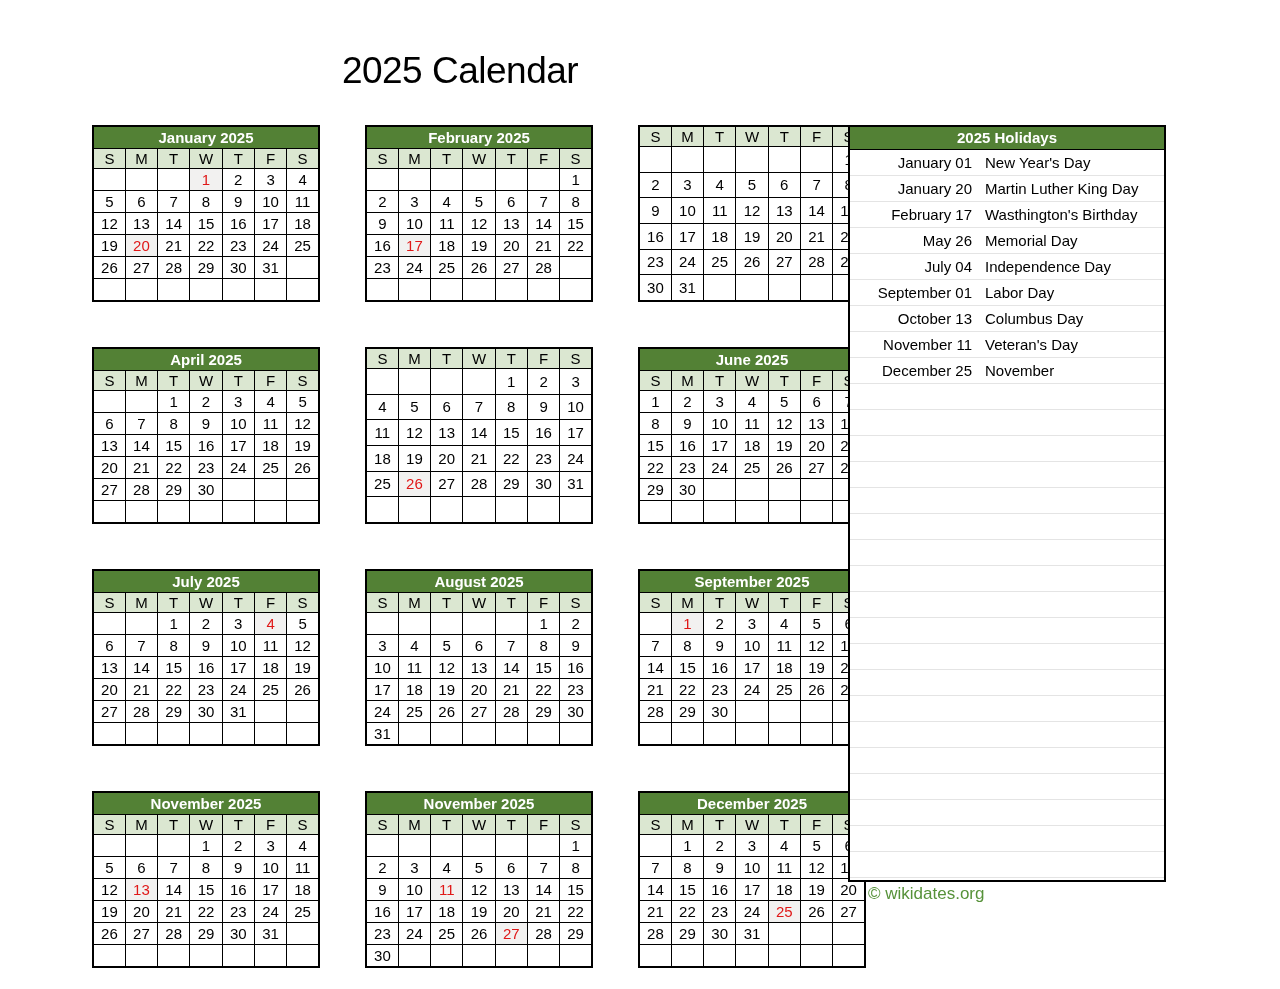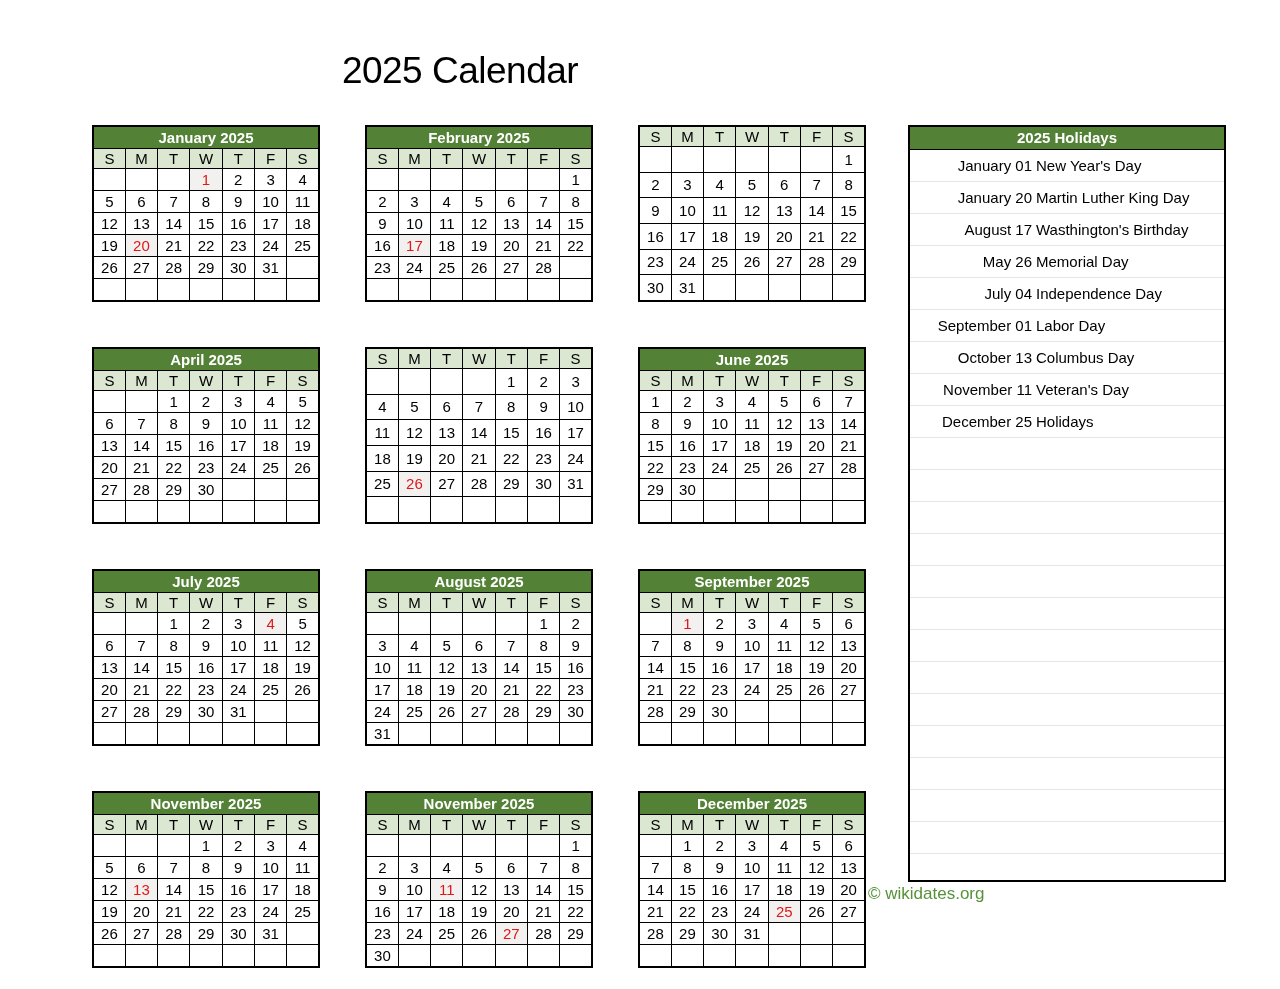--- a/index.html
+++ b/index.html
@@ -37,33 +37,33 @@
   .dow-cell{
     background:var(--day-hdr-bg);font-size:15px;font-weight:400;
     height:19px;text-align:center;
   }
   .day-cell{
     height:21px;font-size:15px;text-align:center;background:#fff;
     vertical-align:middle;
   }
   .day-cell.red{color:var(--red);background:var(--red-bg);}
   .holidays-panel{
-    position:absolute;left:908px;top:125px;width:318px;height:757px;
+    position:absolute;left:848px;top:125px;width:318px;height:757px;
     border:2px solid #000;box-sizing:border-box;background:#fff;overflow:hidden;
   }
   .holidays-title{
     height:22px;line-height:22px;background:var(--green);color:#fff;
     font-size:15px;font-weight:700;text-align:center;border-bottom:1px solid #000;
   }
   .holiday-row{
-    display:flex;align-items:center;height:32px;box-sizing:border-box;
+    display:flex;align-items:center;height:26px;box-sizing:border-box;
     border-bottom:1px solid var(--sep);font-size:15px;background:#fff;
   }
   .holiday-date{width:122px;text-align:right;flex:none;white-space:nowrap;}
-  .holiday-name{margin-left:4px;white-space:nowrap;}
+  .holiday-name{margin-left:13px;white-space:nowrap;}
   .site-footer{
     position:absolute;left:868px;top:884px;width:318px;
     text-align:left;font-size:17px;color:var(--footer-green);
     text-decoration:none;cursor:pointer;
   }
 </style>
 </head>
 <body>
 
 <div class="page-title">2025 Calendar</div>
@@ -934,21 +934,21 @@
   <div id="holiday-rows-host">
       <div class="holiday-row">
         <span class="holiday-date">January 01</span>
         <span class="holiday-name">New Year's Day</span>
       </div>
       <div class="holiday-row">
         <span class="holiday-date">January 20</span>
         <span class="holiday-name">Martin Luther King Day</span>
       </div>
       <div class="holiday-row">
-        <span class="holiday-date">August 17</span>
+        <span class="holiday-date">February 17</span>
         <span class="holiday-name">Wasthington's Birthday</span>
       </div>
       <div class="holiday-row">
         <span class="holiday-date">May 26</span>
         <span class="holiday-name">Memorial Day</span>
       </div>
       <div class="holiday-row">
         <span class="holiday-date">July 04</span>
         <span class="holiday-name">Independence Day</span>
       </div>
@@ -959,21 +959,21 @@
       <div class="holiday-row">
         <span class="holiday-date">October 13</span>
         <span class="holiday-name">Columbus Day</span>
       </div>
       <div class="holiday-row">
         <span class="holiday-date">November 11</span>
         <span class="holiday-name">Veteran's Day</span>
       </div>
       <div class="holiday-row">
         <span class="holiday-date">December 25</span>
-        <span class="holiday-name">Holidays</span>
+        <span class="holiday-name">November</span>
       </div>
       <div class="holiday-row"></div>
       <div class="holiday-row"></div>
       <div class="holiday-row"></div>
       <div class="holiday-row"></div>
       <div class="holiday-row"></div>
       <div class="holiday-row"></div>
       <div class="holiday-row"></div>
       <div class="holiday-row"></div>
       <div class="holiday-row"></div>

